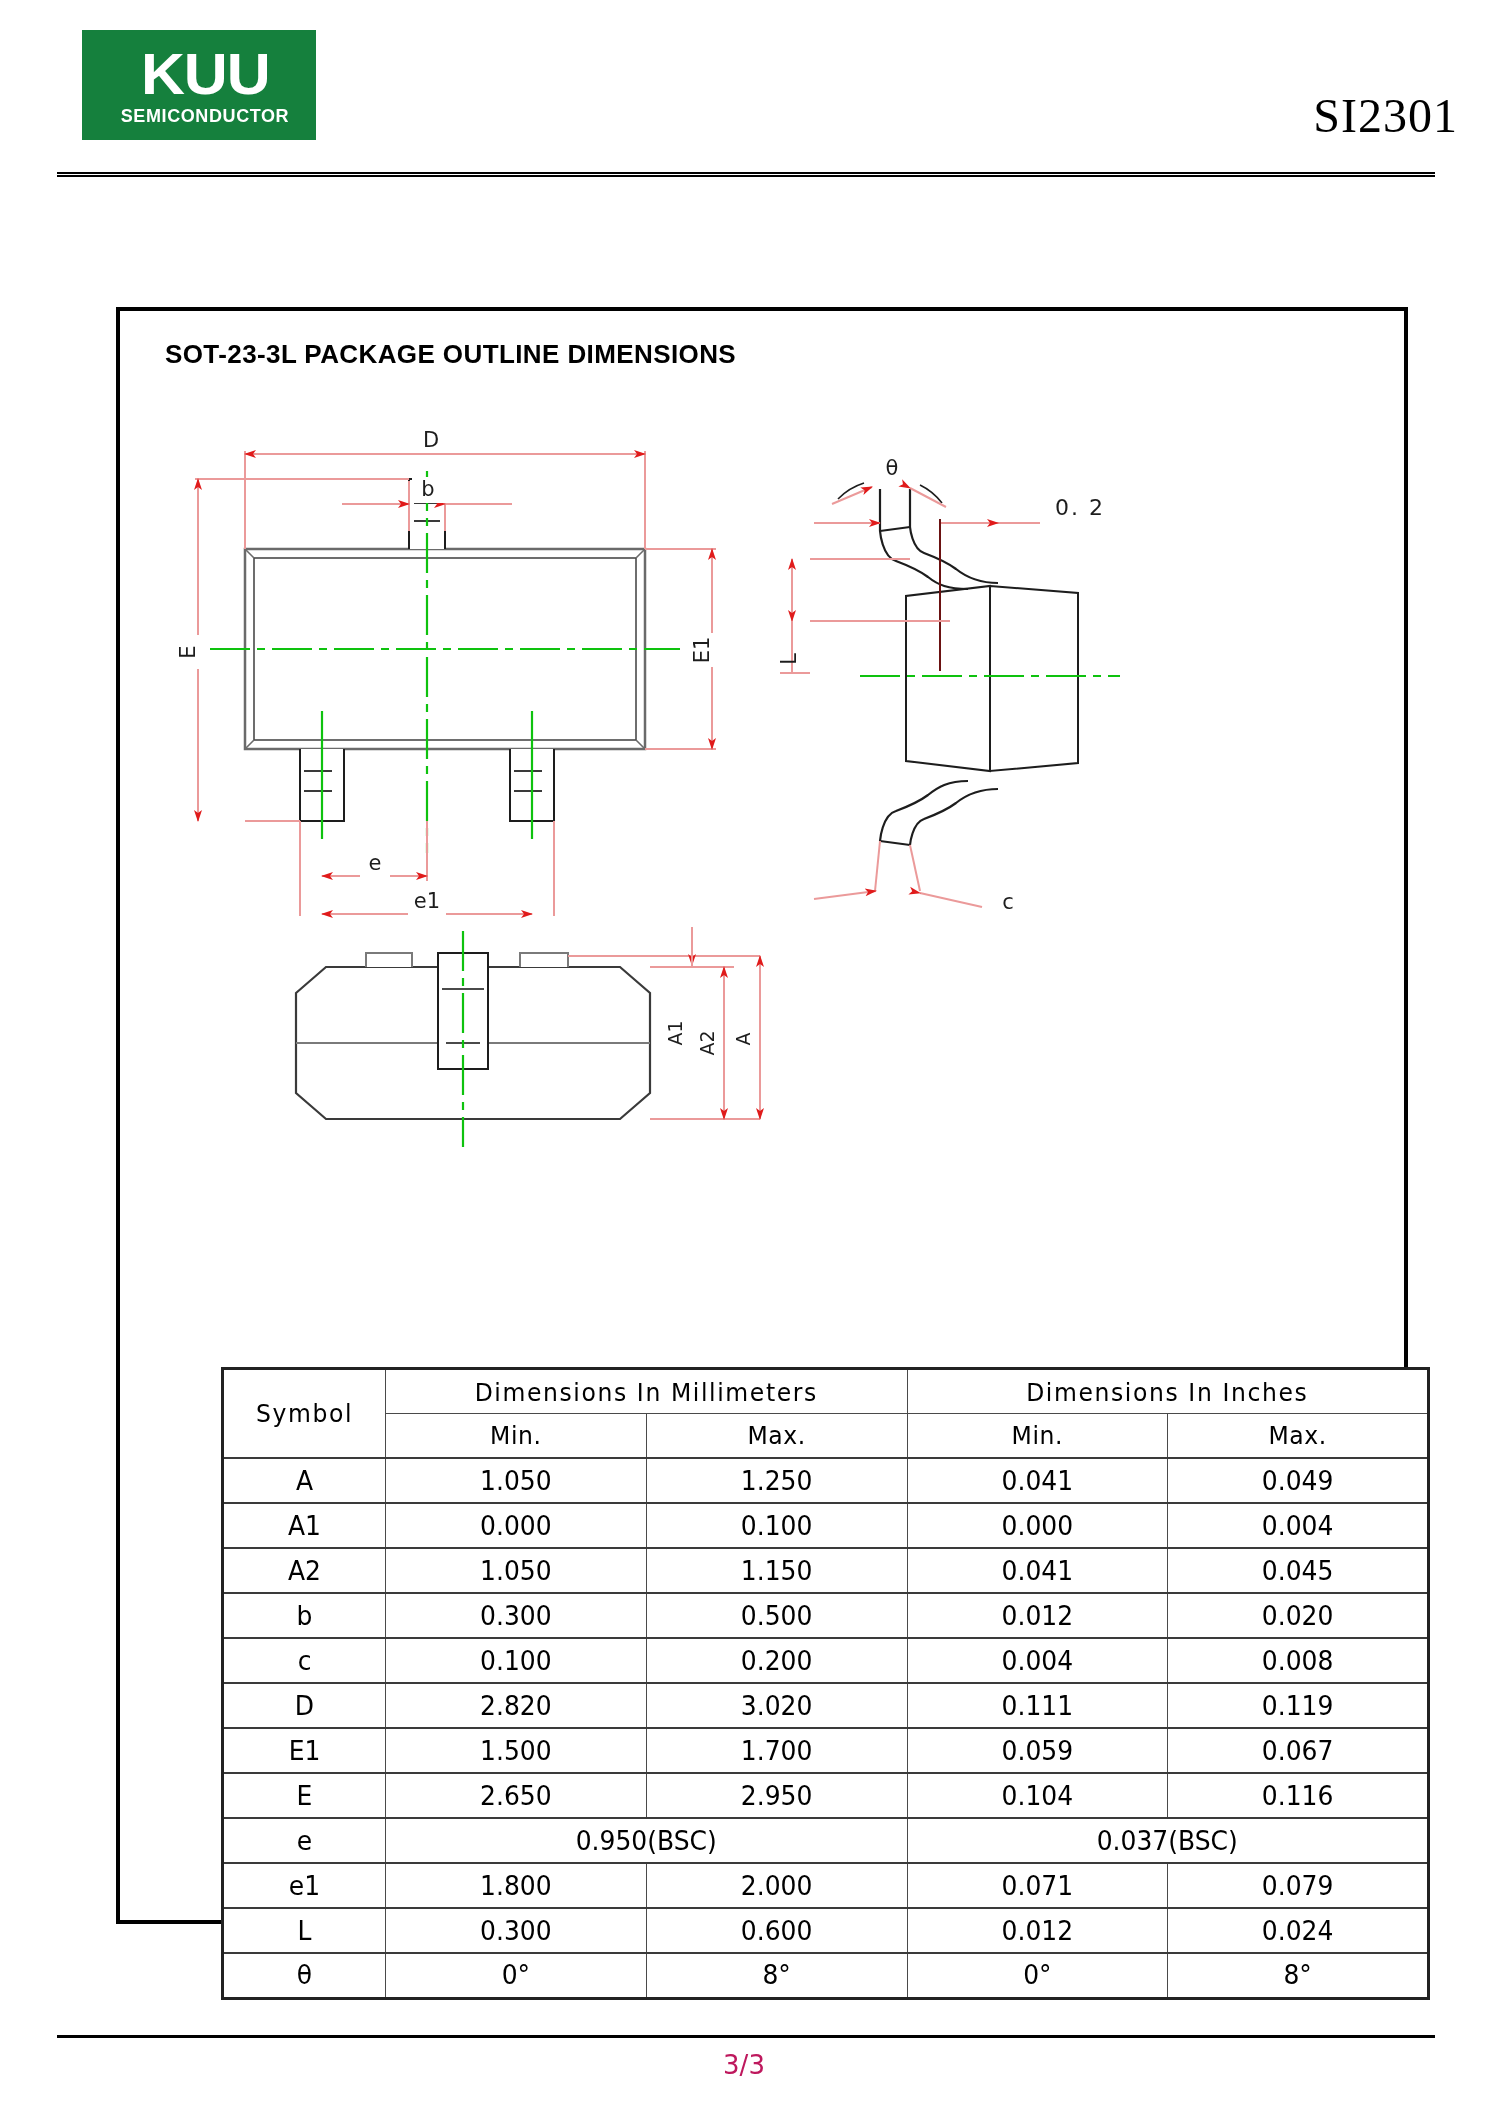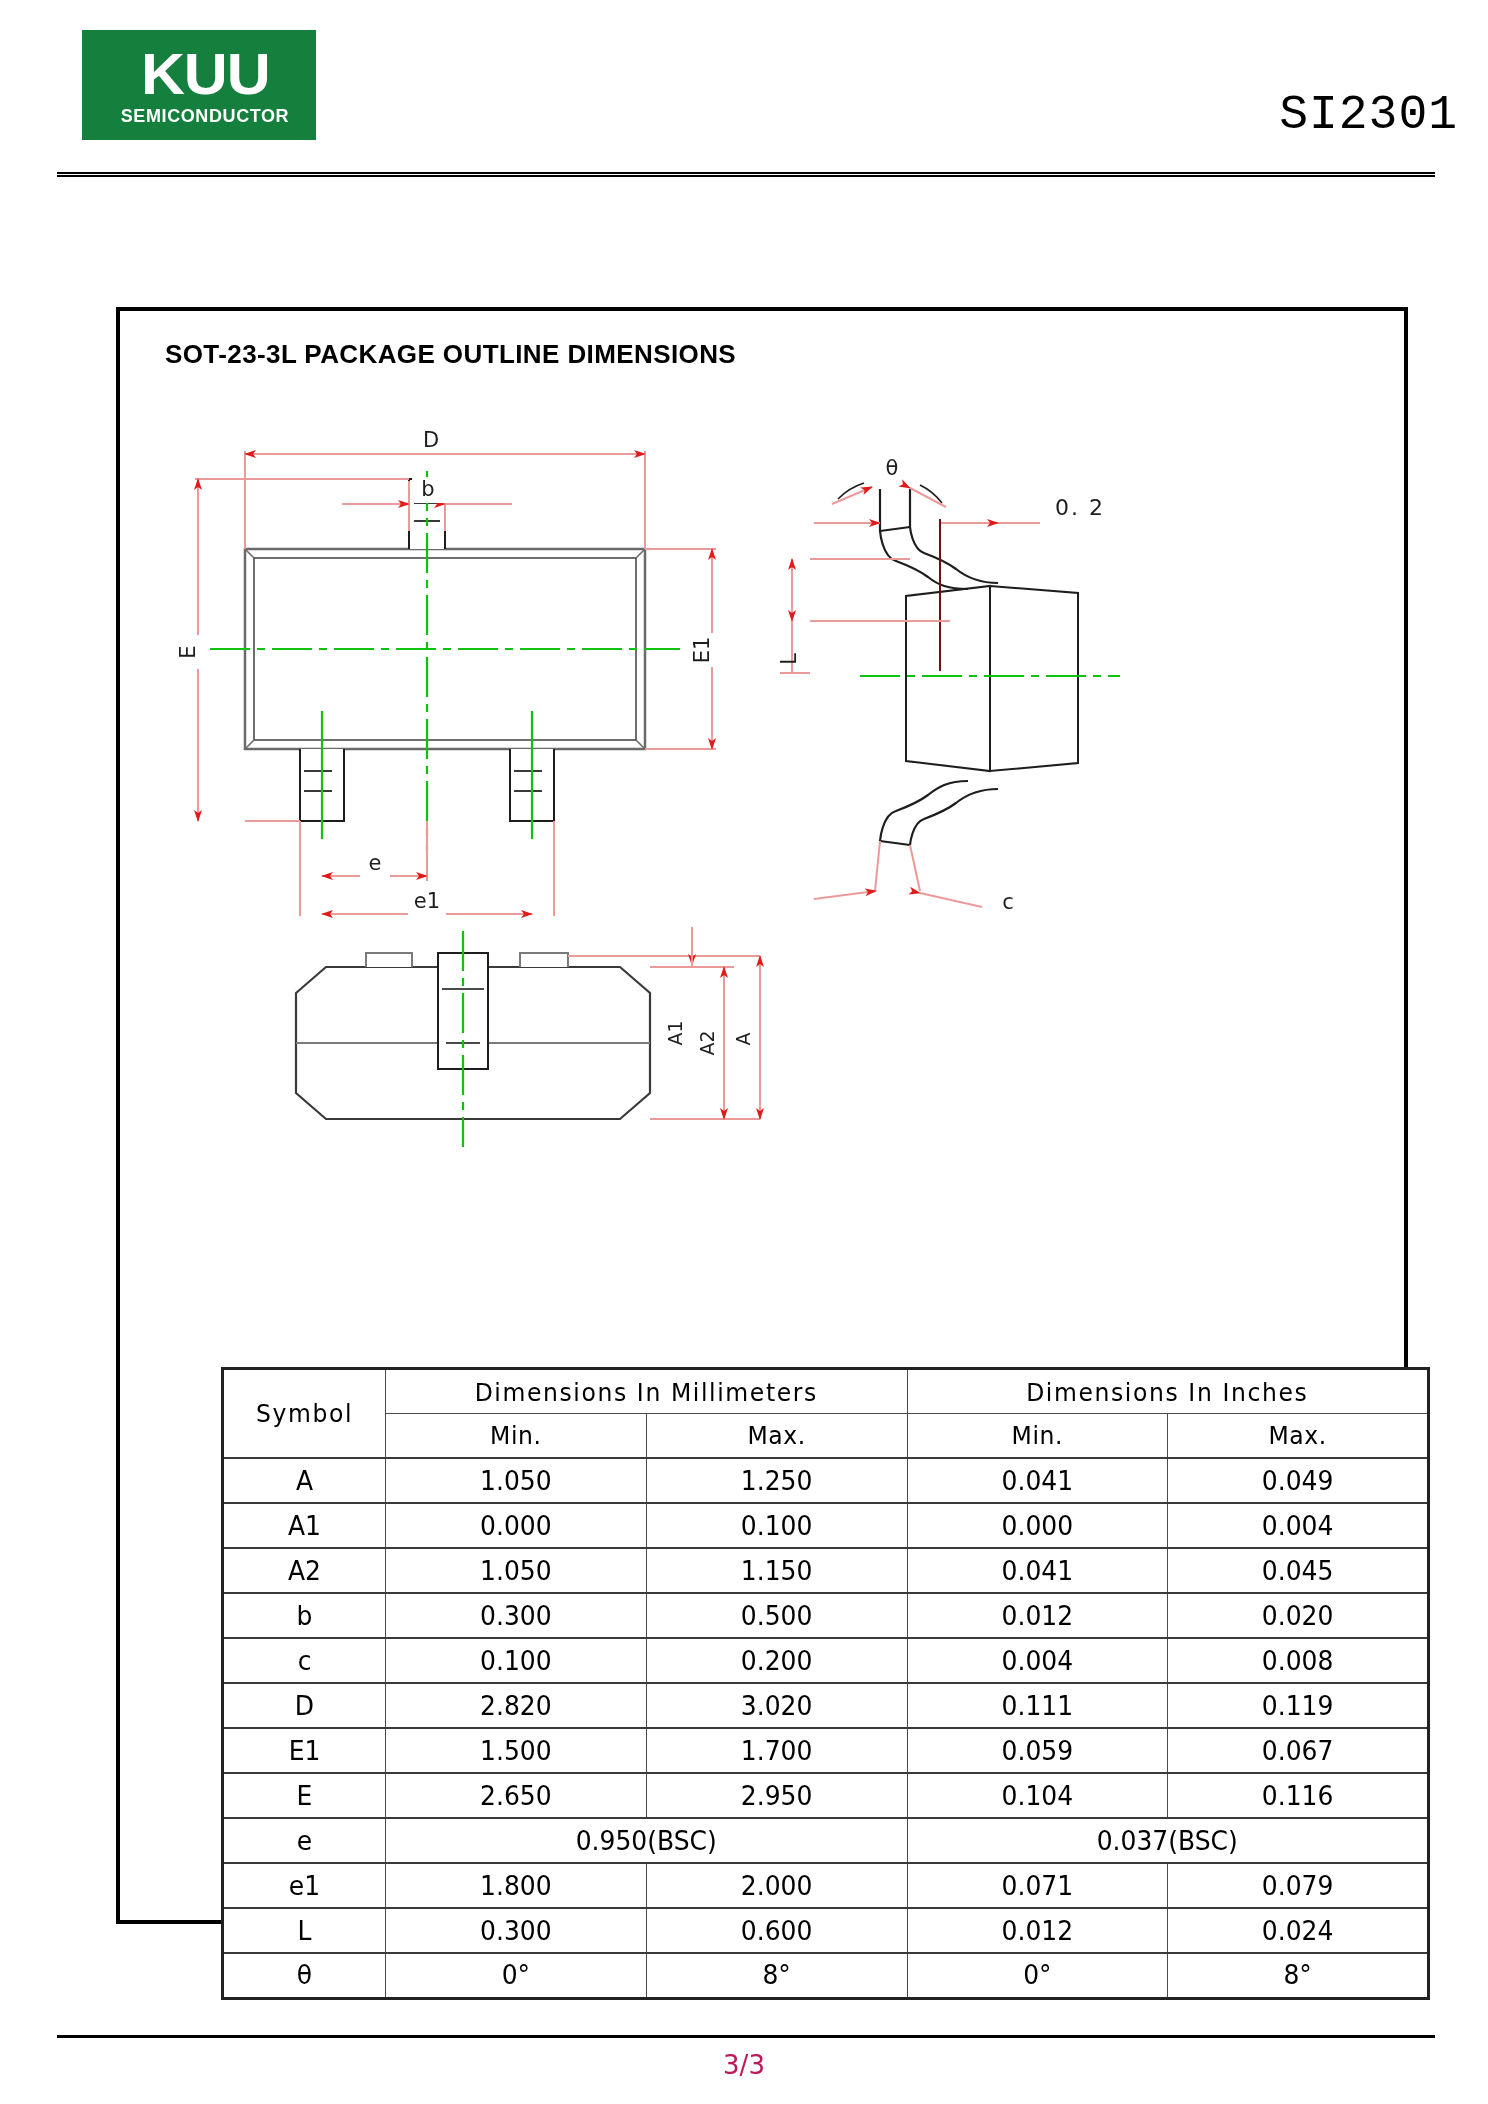--- a/index.html
+++ b/index.html
@@ -52,21 +52,21 @@
     font-weight: bold;
     font-size: 18px;
     line-height: 20px;
     letter-spacing: 0.6px;
     margin-top: 3px;
   }
   #part-title {
     position: absolute;
     right: 30px;
     top: 88px;
-    font-family: Liberation Mono, monospace;
+    font-family: Liberation Serif, serif;
     font-size: 48px;
     letter-spacing: 1px;
     color: #000000;
     font-weight: normal;
     white-space: nowrap;
   }
   #header-rule-outer {
     position: absolute;
     left: 57px;
     top: 172px;

